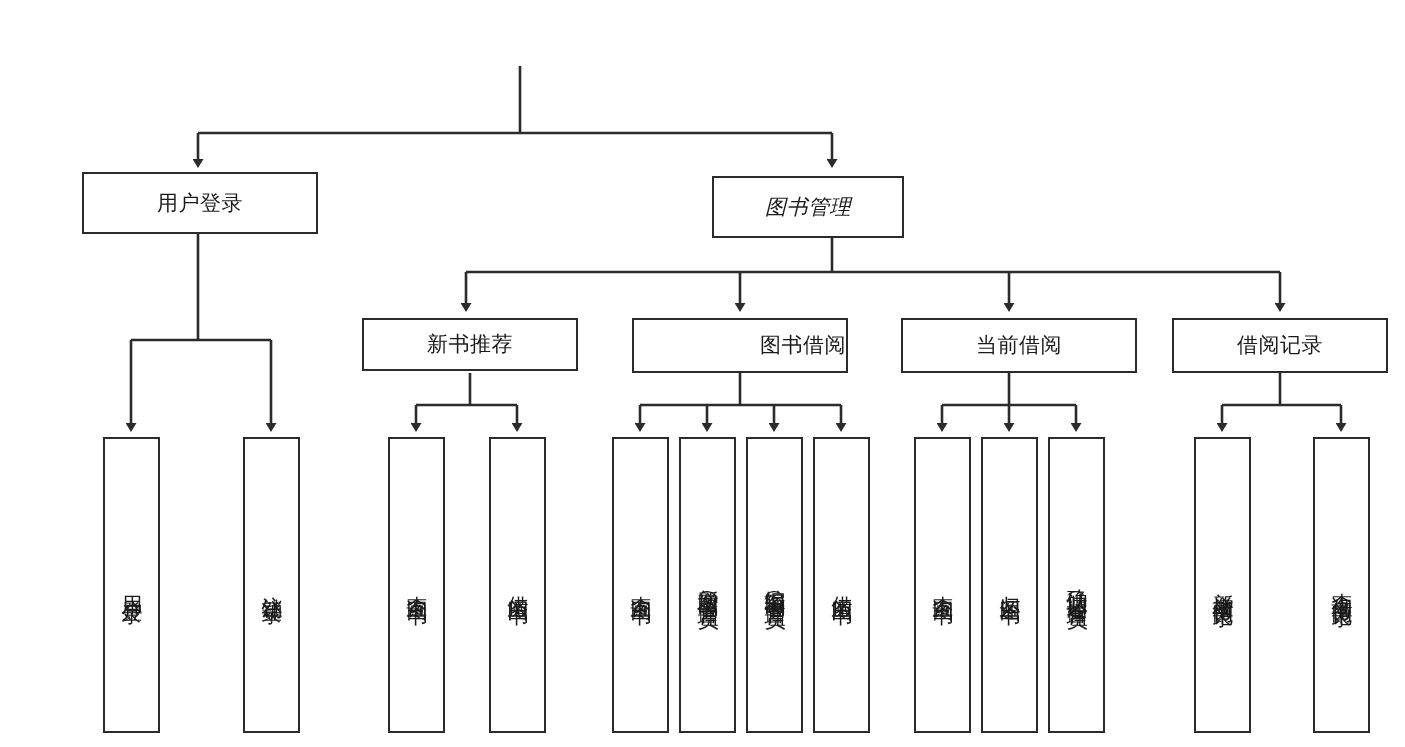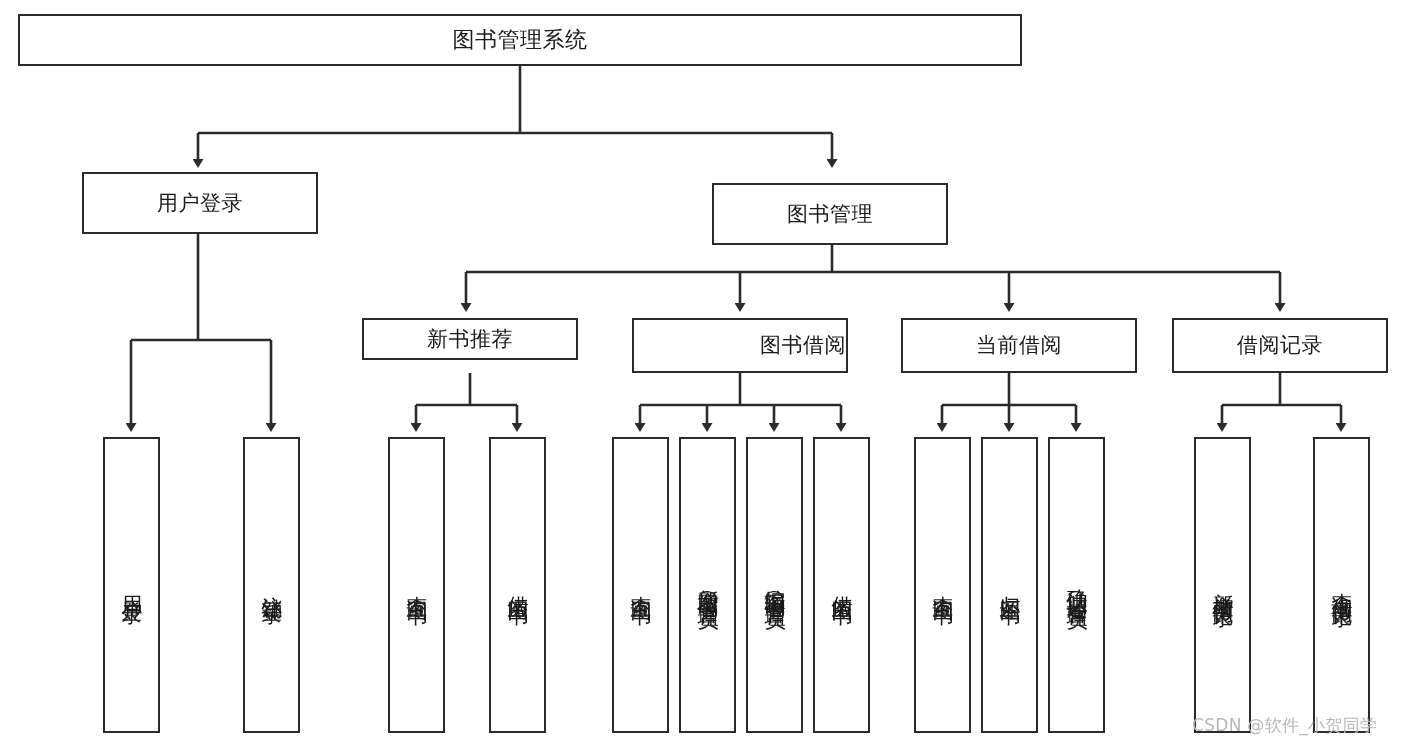--- a/index.html
+++ b/index.html
@@ -120,32 +120,29 @@
       <path d="M1009,405 L1009,424" marker-end="url(#arrow)"></path>
       <path d="M1076,405 L1076,424" marker-end="url(#arrow)"></path>
 
       <path d="M1280,373 L1280,405"></path>
       <path d="M1222,405 L1341,405"></path>
       <path d="M1222,405 L1222,424" marker-end="url(#arrow)"></path>
       <path d="M1341,405 L1341,424" marker-end="url(#arrow)"></path>
     </g>
   </svg>
 
-  <div class="node root horizontal" style="left:18px; top:14px; width:1004px; height:52px;">
-    <span class="label">图书管理系统</span>
-  </div>
 
   <div class="node horizontal" style="left:82px; top:172px; width:236px; height:62px;">
     <span class="label">用户登录</span>
   </div>
-  <div class="node horizontal" style="left:712px; top:183px; width:236px; height:62px;">
+  <div class="node horizontal" style="left:712px; top:176px; width:192px; height:62px;font-style:italic;">
     <span class="label">图书管理</span>
   </div>
 
-  <div class="node horizontal" style="left:362px; top:318px; width:216px; height:42px;">
+  <div class="node horizontal" style="left:362px; top:318px; width:216px; height:53px;">
     <span class="label">新书推荐</span>
   </div>
   <div class="node horizontal" style="left:632px; top:318px; width:216px; height:55px;justify-content:flex-end;">
     <span class="label">图书借阅</span>
   </div>
   <div class="node horizontal" style="left:901px; top:318px; width:236px; height:55px;">
     <span class="label">当前借阅</span>
   </div>
   <div class="node horizontal" style="left:1172px; top:318px; width:216px; height:55px;">
     <span class="label">借阅记录</span>
@@ -188,15 +185,14 @@
     <span class="label">确认归还（管理员）</span>
   </div>
 
   <div class="node vertical" style="left:1194px; top:437px; width:57px; height:296px;">
     <span class="label">新增借阅记录</span>
   </div>
   <div class="node vertical" style="left:1313px; top:437px; width:57px; height:296px;">
     <span class="label">查询借阅记录</span>
   </div>
 
-  <div class="watermark" style="left:1192px; top:714px;">CSDN @软件_小贺同学</div>
 
 </div>
 
 </body></html>

